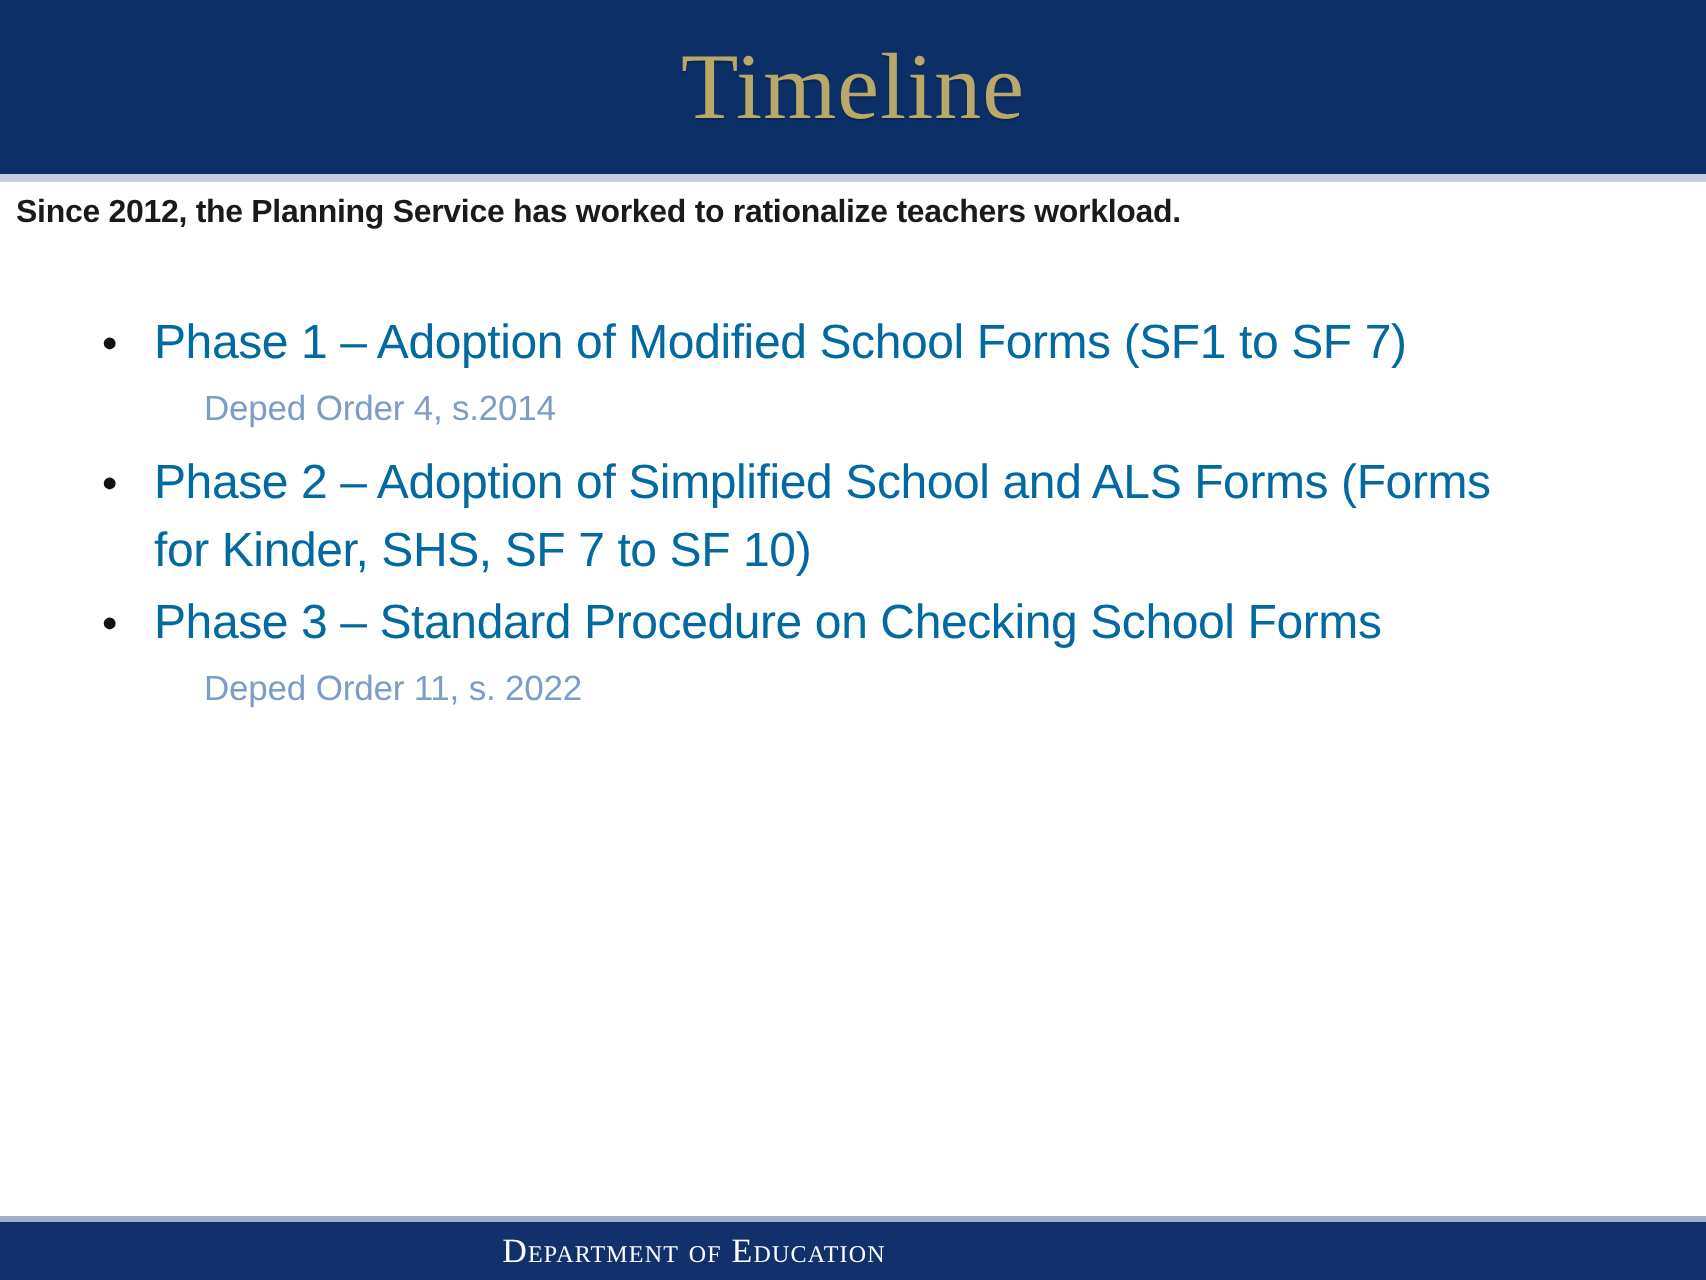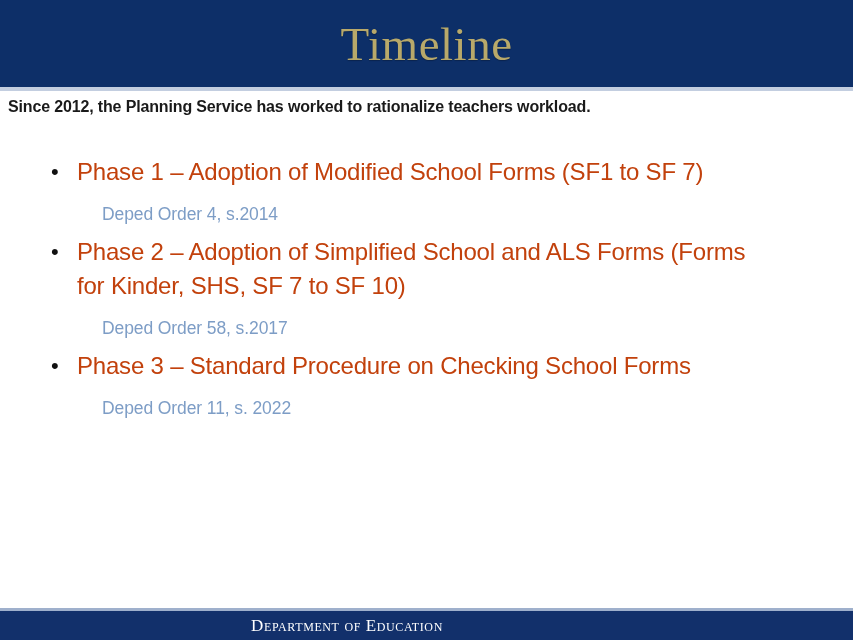--- a/index.html
+++ b/index.html
@@ -95,32 +95,32 @@
     color: #111111;
     text-align: left;
     padding-left: 6px;
     box-sizing: border-box;
   }
   .bullet-text {
     flex: 1 1 auto;
     font-family: "Liberation Sans", sans-serif;
     font-size: 24px;
     line-height: 34px;
-    color: #c2410c;
+    color: #0369a1;
     letter-spacing: -0.2px;
     max-width: 700px;
   }
   .bullet-subnote {
     font-family: "Liberation Sans", sans-serif;
     font-size: 17.5px;
     line-height: 26px;
     color: #7d9dc6;
     padding-left: 102px;
     letter-spacing: -0.1px;
-    margin-top: 12px;
+    margin-top: 2px;
     margin-bottom: 8px;
   }
 
   
   .footer-topline {
     position: absolute;
     top: 608px;
     left: 0;
     width: 853px;
     height: 3px;
@@ -169,21 +169,20 @@
         <span class="bullet-text">Phase 1 – Adoption of Modified School Forms (SF1 to SF 7)</span>
       </div>
       <div class="bullet-subnote">Deped Order 4, s.2014</div>
     </div>
 
     <div class="bullet-block">
       <div class="bullet-row">
         <span class="bullet-marker">•</span>
         <span class="bullet-text">Phase 2 – Adoption of Simplified School and ALS Forms (Forms for Kinder, SHS, SF 7 to SF 10)</span>
       </div>
-      <div class="bullet-subnote">Deped Order 58, s.2017</div>
     </div>
 
     <div class="bullet-block">
       <div class="bullet-row">
         <span class="bullet-marker">•</span>
         <span class="bullet-text">Phase 3 – Standard Procedure on Checking School Forms</span>
       </div>
       <div class="bullet-subnote">Deped Order 11, s. 2022</div>
     </div>
 

